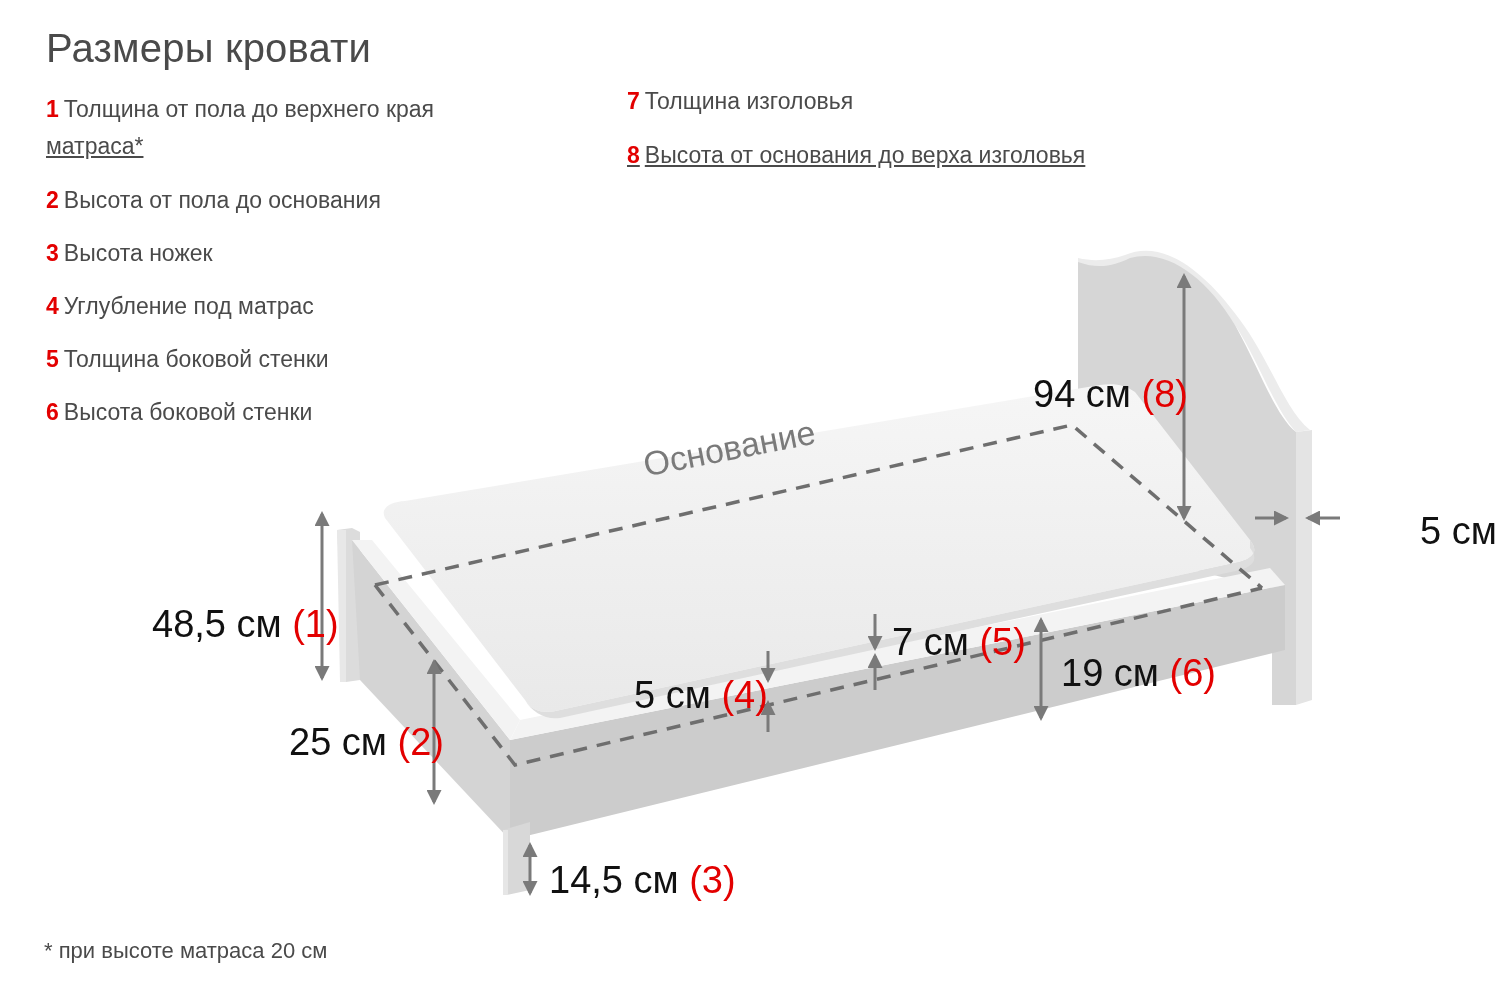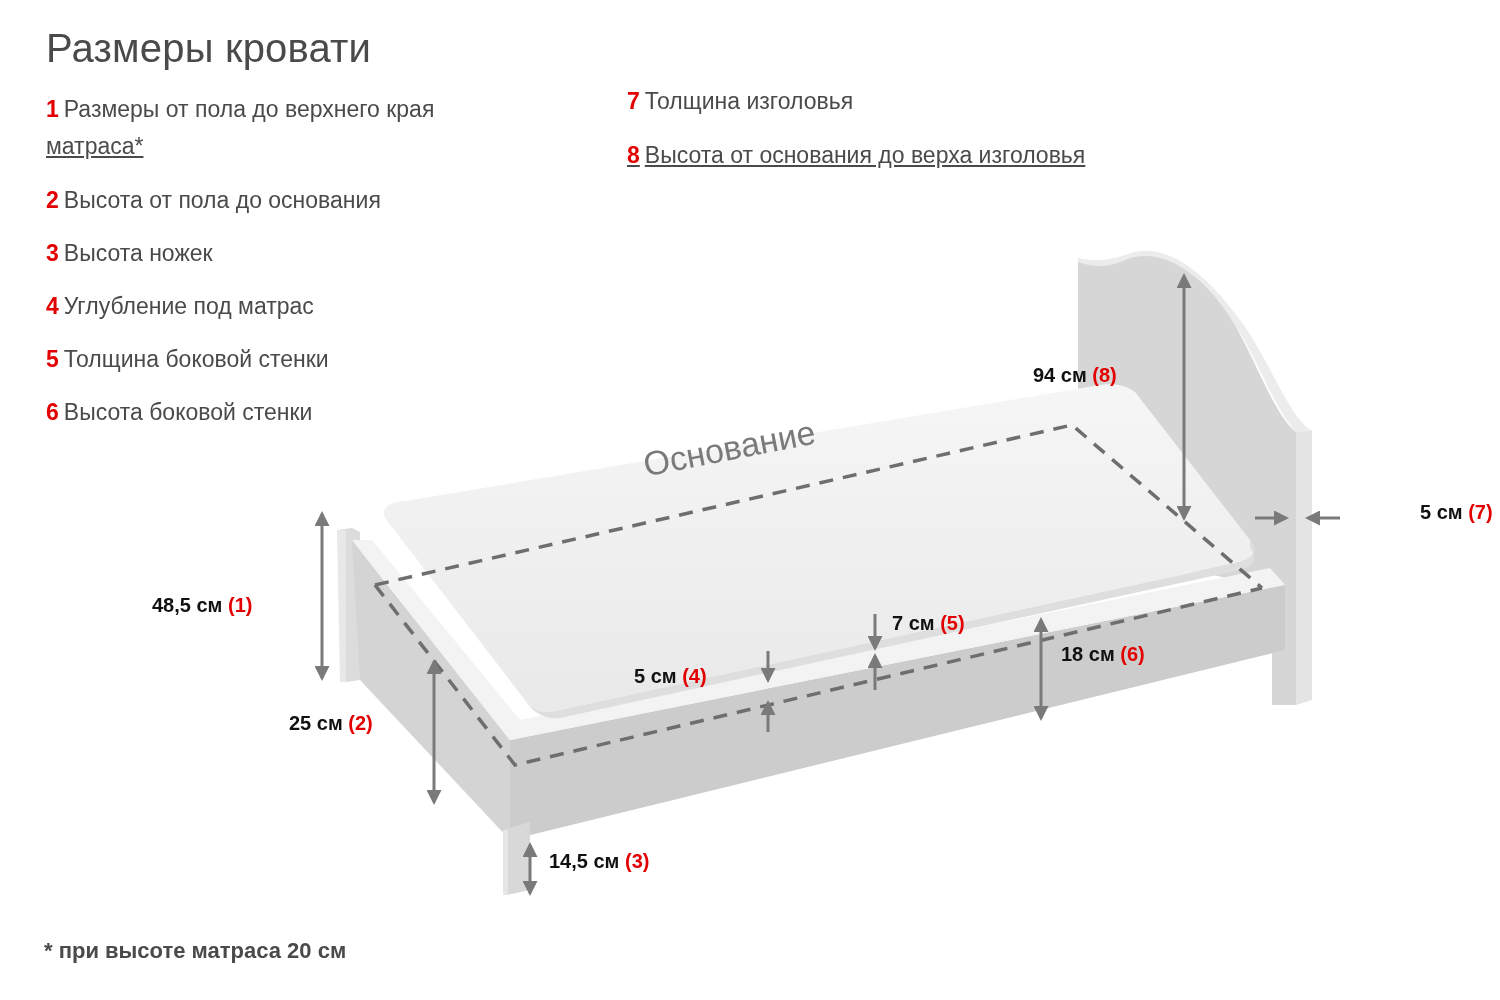--- a/index.html
+++ b/index.html
@@ -1,33 +1,33 @@
 <!DOCTYPE html>
 <html><head>
   <meta charset="utf-8">
   <style>
     html, body { margin: 0; padding: 0; background: #ffffff; }
     body { width: 1500px; height: 1000px; position: relative; overflow: hidden;
            font-family: "Liberation Sans", "DejaVu Sans", sans-serif; color: #444444; }
     .title { position: absolute; left: 46px; top: 26px; font-size: 40px; color: #4a4a4a; font-weight: normal; letter-spacing: 0.2px; }
     .legend-item { position: absolute; font-size: 23px; color: #4a4a4a; line-height: 45px; }
     .legend-item .num { color: #e30000; font-weight: bold; margin-right: 5px; }
-    .footnote { position: absolute; left: 44px; top: 938px; font-size: 22px; color: #4a4a4a; font-weight: bold; }
-    .dim { position: absolute; font-size: 20px; font-weight: bold; color: #111111; white-space: nowrap; }
+    .footnote { position: absolute; left: 44px; top: 938px; font-size: 22px; color: #4a4a4a; }
+    .dim { position: absolute; font-size: 38px; font-weight: normal; color: #111111; white-space: nowrap; margin-top: 9px; }
     .dim .ref { color: #e30000; }
     .diagram { position: absolute; left: 0; top: 0; width: 1500px; height: 1000px; }
     .base-label { position: absolute; left: 640px; top: 446px; font-size: 34px; color: #7a7a7a; transform: rotate(-11deg); transform-origin: left top; }
   </style>
 </head>
 <body>
 
 <div class="title">Размеры кровати</div>
 
 <div class="legend-item" style="left:46px; top:87px;">
-  <span class="num">1</span><span>Размеры от пола до верхнего края</span>
+  <span class="num">1</span><span>Толщина от пола до верхнего края</span>
 </div>
 <div class="legend-item" style="left:46px; top:124px;text-decoration:underline;">
   <span>матраса*</span>
 </div>
 <div class="legend-item" style="left:46px; top:178px;">
   <span class="num">2</span><span>Высота от пола до основания</span>
 </div>
 <div class="legend-item" style="left:46px; top:231px;">
   <span class="num">3</span><span>Высота ножек</span>
 </div>
@@ -119,21 +119,21 @@
 <div class="dim" style="left:549px; top:850px;">
   <span>14,5 см</span> <span class="ref">(3)</span>
 </div>
 <div class="dim" style="left:634px; top:665px;">
   <span>5 см</span> <span class="ref">(4)</span>
 </div>
 <div class="dim" style="left:892px; top:612px;">
   <span>7 см</span> <span class="ref">(5)</span>
 </div>
 <div class="dim" style="left:1061px; top:643px;">
-  <span>18 см</span> <span class="ref">(6)</span>
+  <span>19 см</span> <span class="ref">(6)</span>
 </div>
 <div class="dim" style="left:1420px; top:501px;">
   <span>5 см</span> <span class="ref">(7)</span>
 </div>
 <div class="dim" style="left:1033px; top:364px;">
   <span>94 см</span> <span class="ref">(8)</span>
 </div>
 
 <div class="footnote">* при высоте матраса 20 см</div>
 

